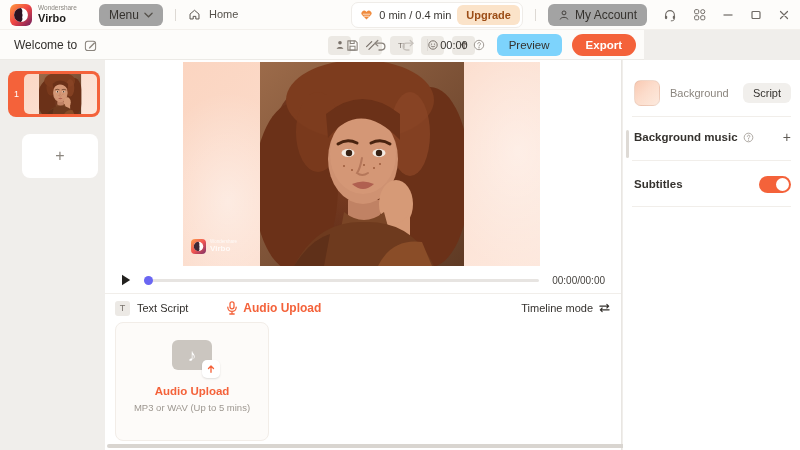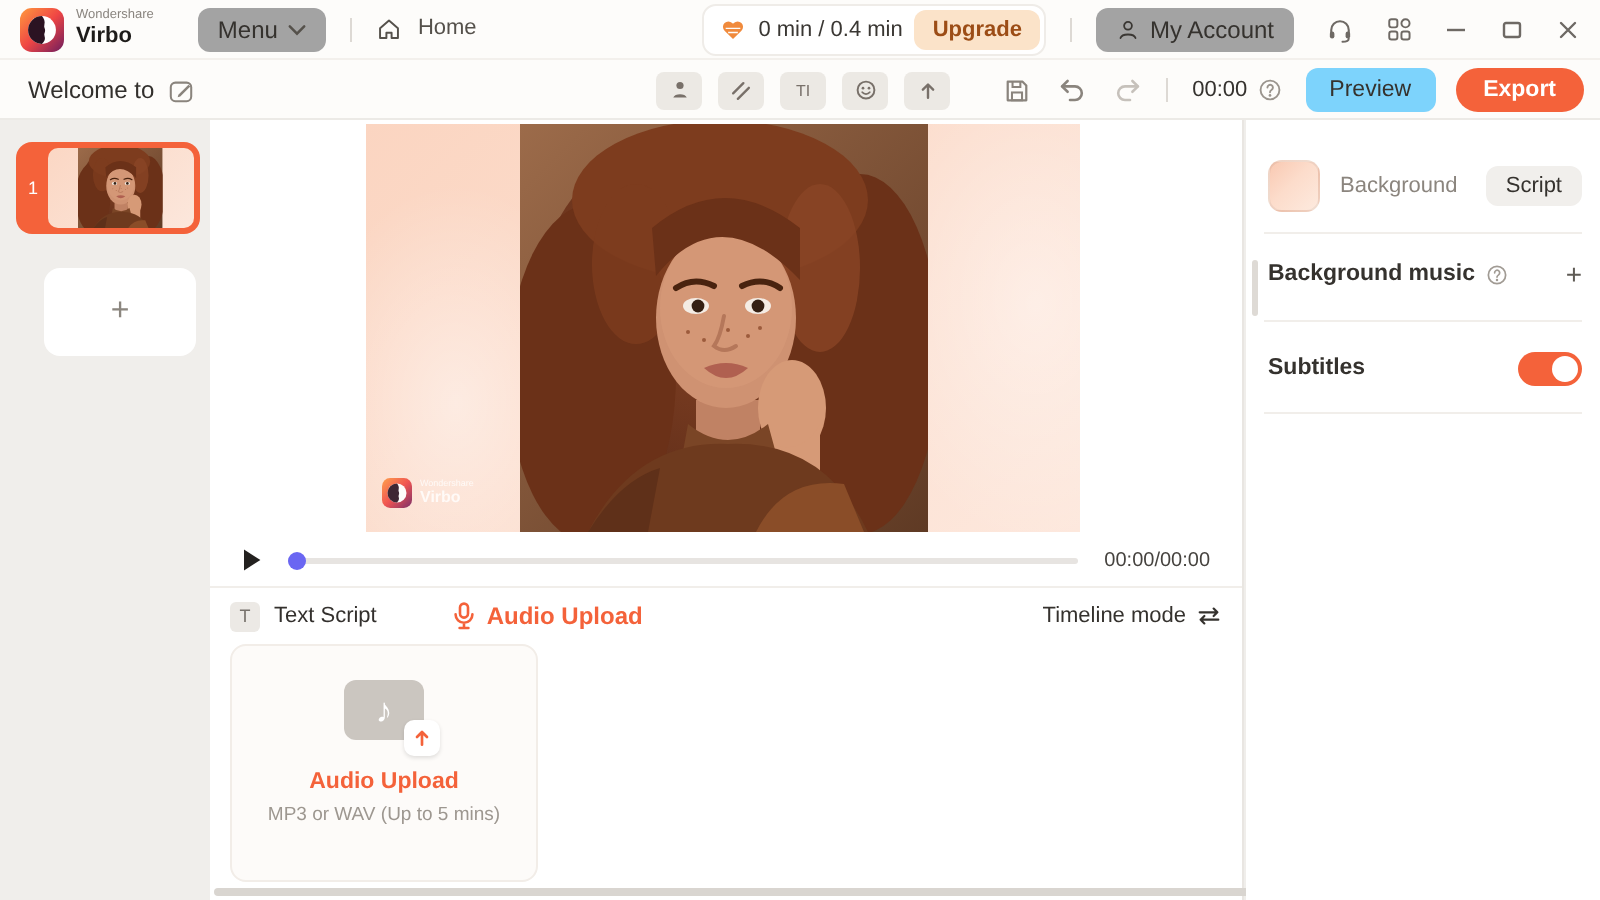--- a/index.html
+++ b/index.html
@@ -22,21 +22,21 @@
   .home-btn { display:flex; align-items:flex-start; gap:8px; font-size:11px; color:#55514b; }
   .tb-right { margin-left:auto; display:flex; align-items:center; }
   .minutes-pill { display:flex; align-items:center; gap:6px; background:#fff; border:1px solid #efece8;
     border-radius:7px; padding:2px 2px 2px 8px;justify-content:space-between; }
   .minutes-text { font-size:11px; color:#3a3733; }
   .upgrade-chip { background:#fbe3c9; color:#9c4d16; font-weight:bold; font-size:11px;
     border-radius:6px; padding:4px 9px; }
   .icon-btn { color:#6e6964; margin-left:16px; display:flex; align-items:center; }
 
   
-  .toolbar { position:absolute; top:30px; left:0; width:800px; height:30px;
+  .toolbar { position:absolute; top:30px; left:0; width:644px; height:30px;
     background:#fdfcfa; border-bottom:1px solid #eceae6; }
   .proj-title { position:absolute; left:14px; top:0; height:30px; display:flex; align-items:center;
     gap:7px; font-size:12px; color:#33302d; }
   .chips { position:absolute; left:328px; top:0; height:30px; display:flex; align-items:center; gap:8px; }
   .chip { width:23px; height:19px; background:#ece9e4; border-radius:4px; color:#787069;
     display:flex; align-items:center; justify-content:center; font-size:8px; }
   .tbar-right { position:absolute; right:8px; top:0; height:30px; display:flex; align-items:center; }
   .ghost-icon { color:#8a847d; margin-left:14px; display:flex; }
   .ghost-icon.disabled { color:#c6c1bb; }
   .time-label { font-size:11px; color:#35322e; margin-left:12px; }

